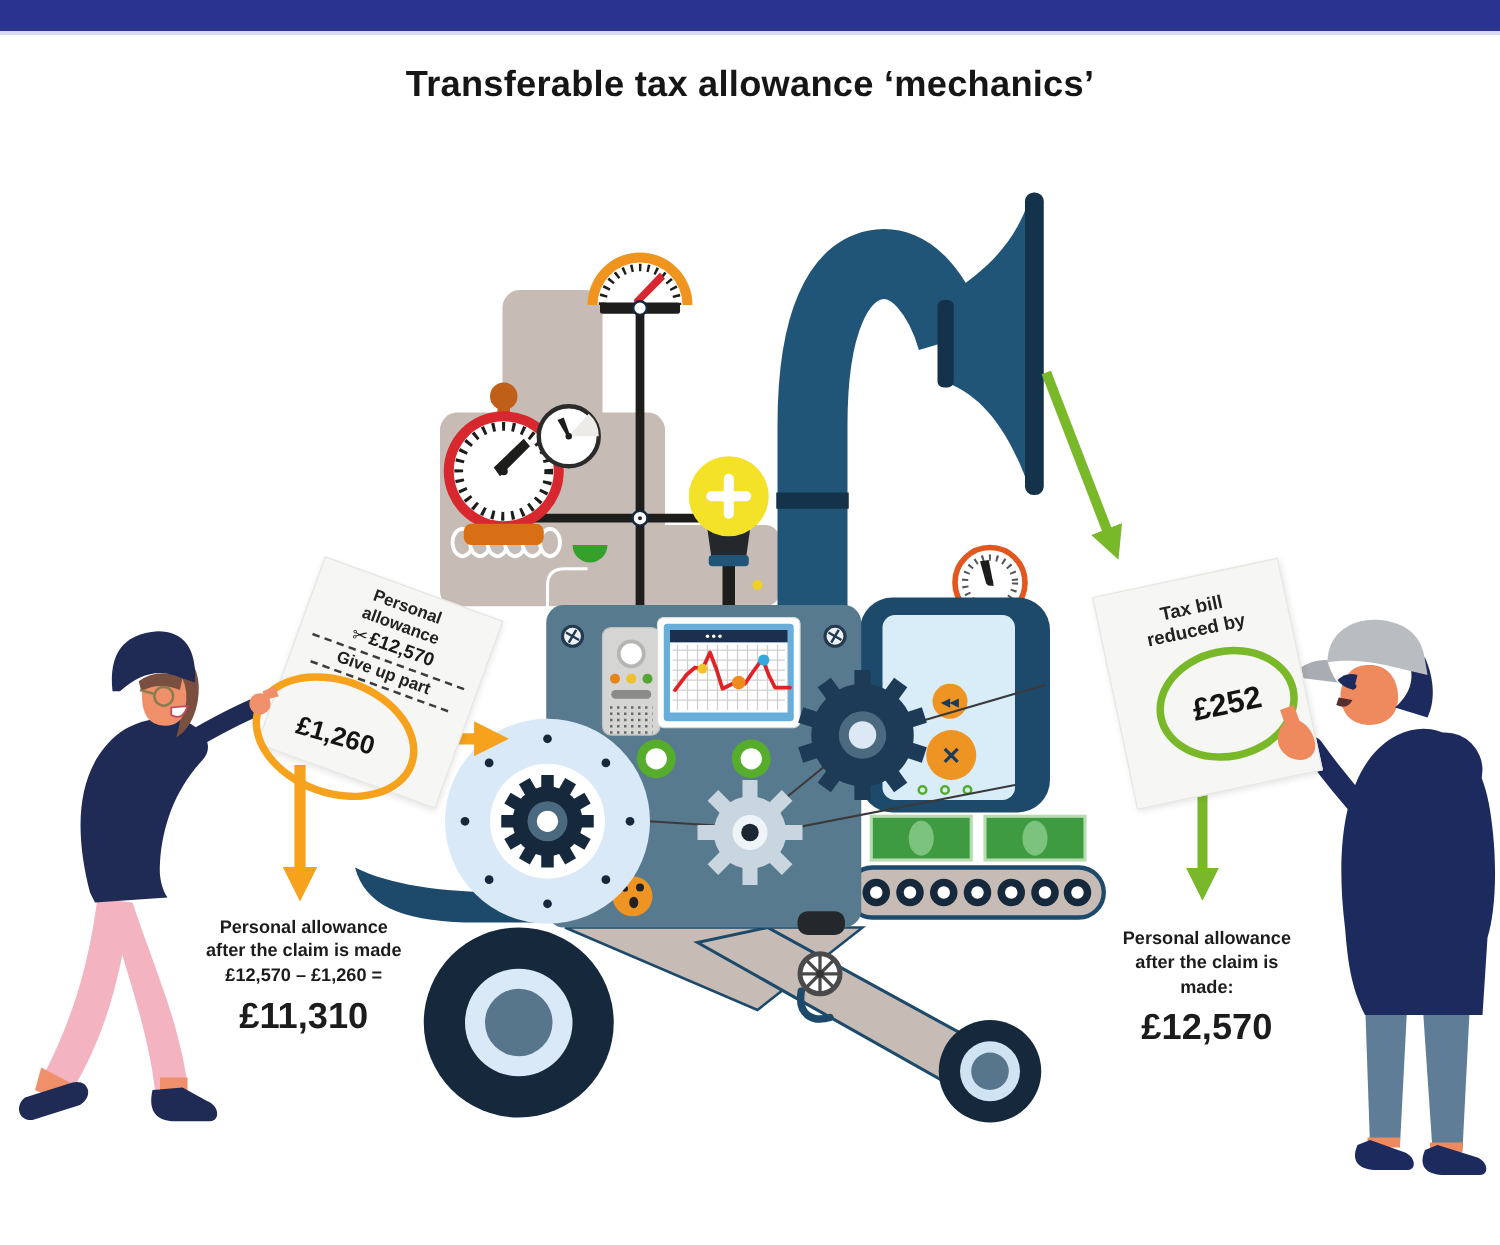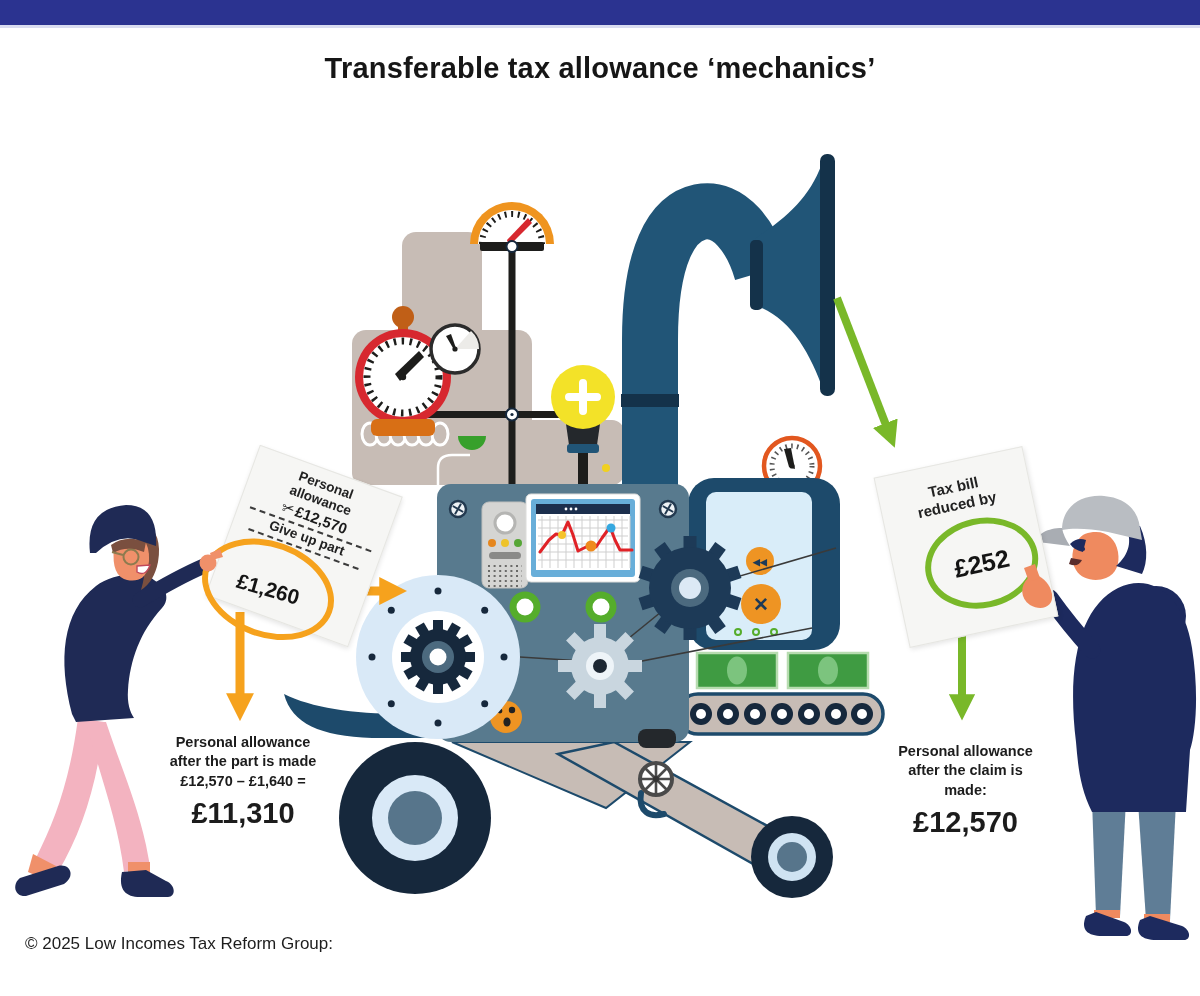--- a/index.html
+++ b/index.html
@@ -404,27 +404,26 @@
     <path d="M 210,553 L 220,549 L 223,557 L 212,560 Z" fill="#f0906a"></path>
   </g>
   <g>
     <path d="M 1028,578 C 1020,586 1020,598 1030,605 C 1042,612 1054,606 1052,594 C 1050,584 1044,578 1036,575 Z" fill="#ef8a5f"></path>
     <path d="M 1024,568 L 1035,564 L 1040,578 L 1029,582 Z" fill="#ef8a5f"></path>
   </g>
 </svg>
 
 <div class="abs result result-left">
   <div>Personal allowance</div>
-  <div>after the part is made</div>
-  <div>£12,570 – £1,640 =</div>
+  <div>after the claim is made</div>
+  <div>£12,570 – £1,260 =</div>
   <div class="result-total">£11,310</div>
 </div>
 
 <div class="abs result result-right">
   <div>Personal allowance</div>
   <div>after the claim is</div>
   <div>made:</div>
   <div class="result-total">£12,570</div>
 </div>
 
 <div class="abs footer">
-  <div>© 2025 Low Incomes Tax Reform Group:</div>
 </div>
 
 </body></html>

